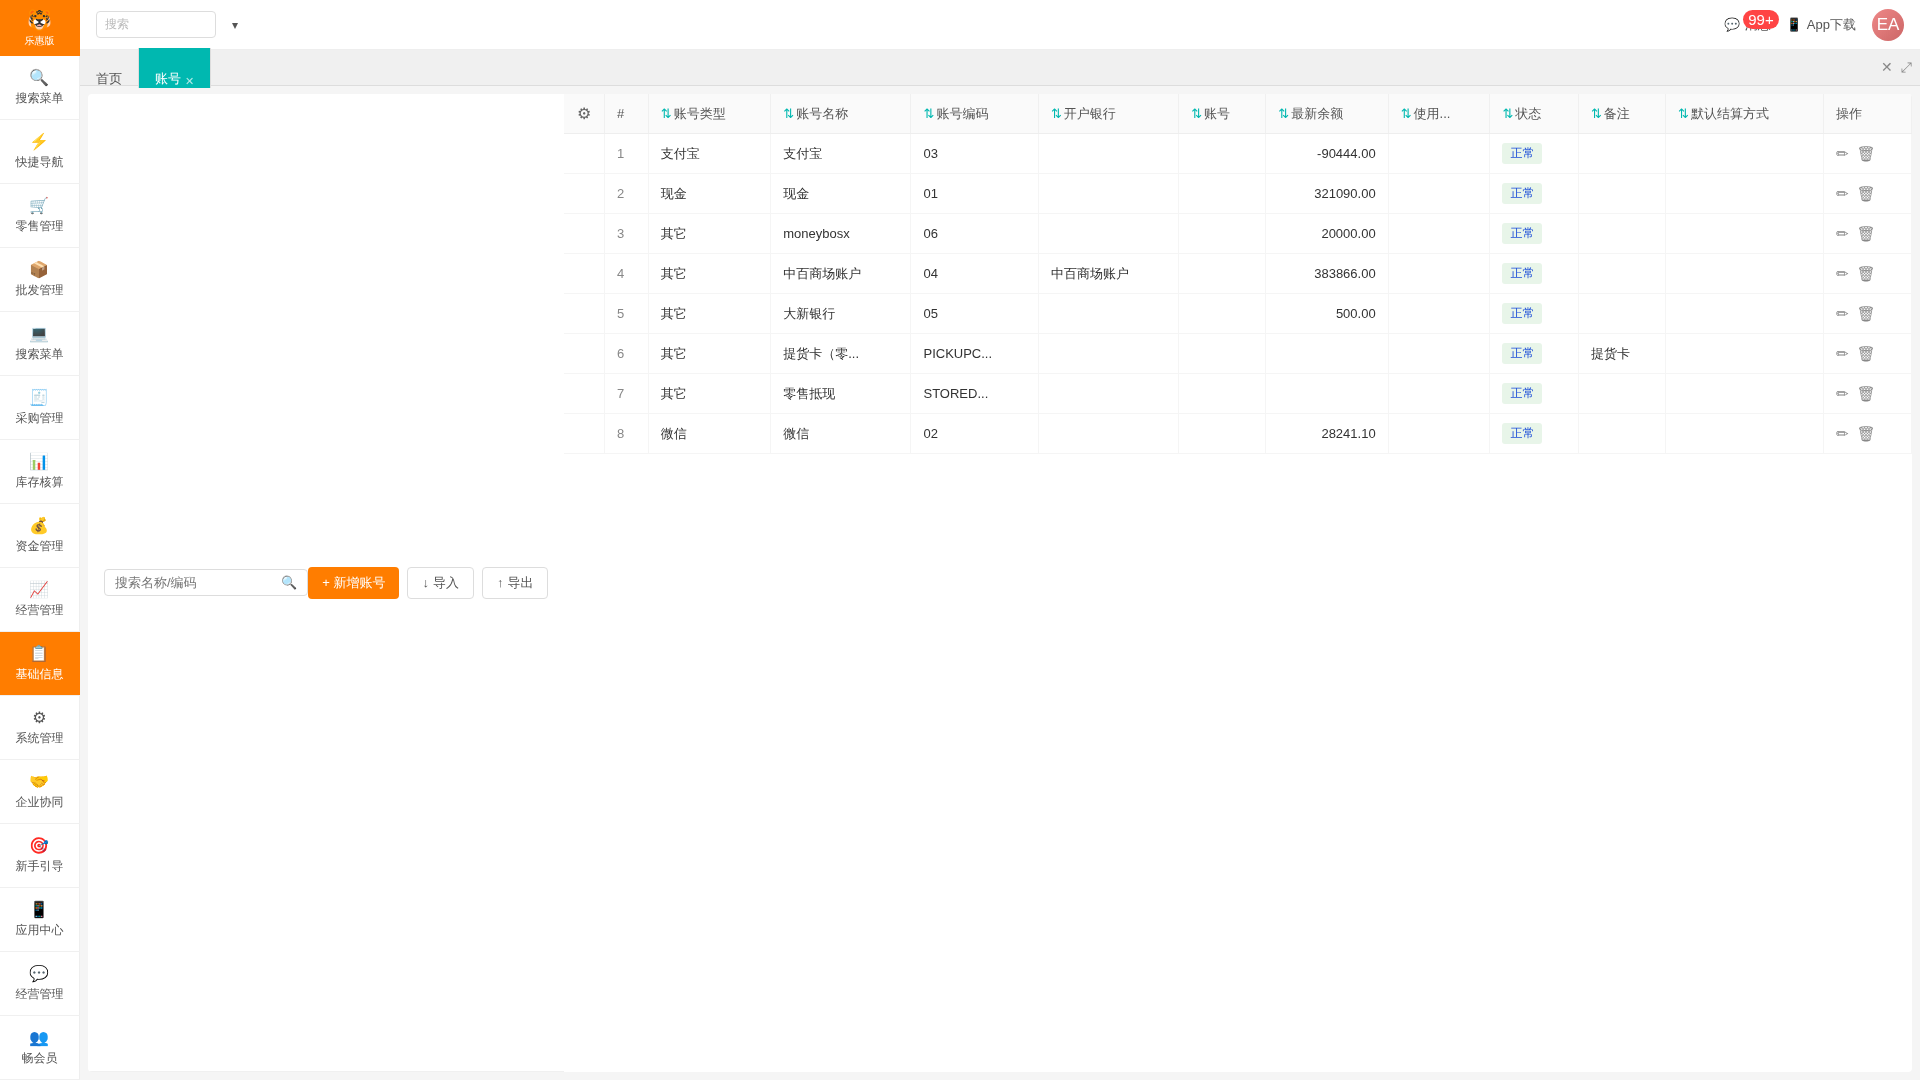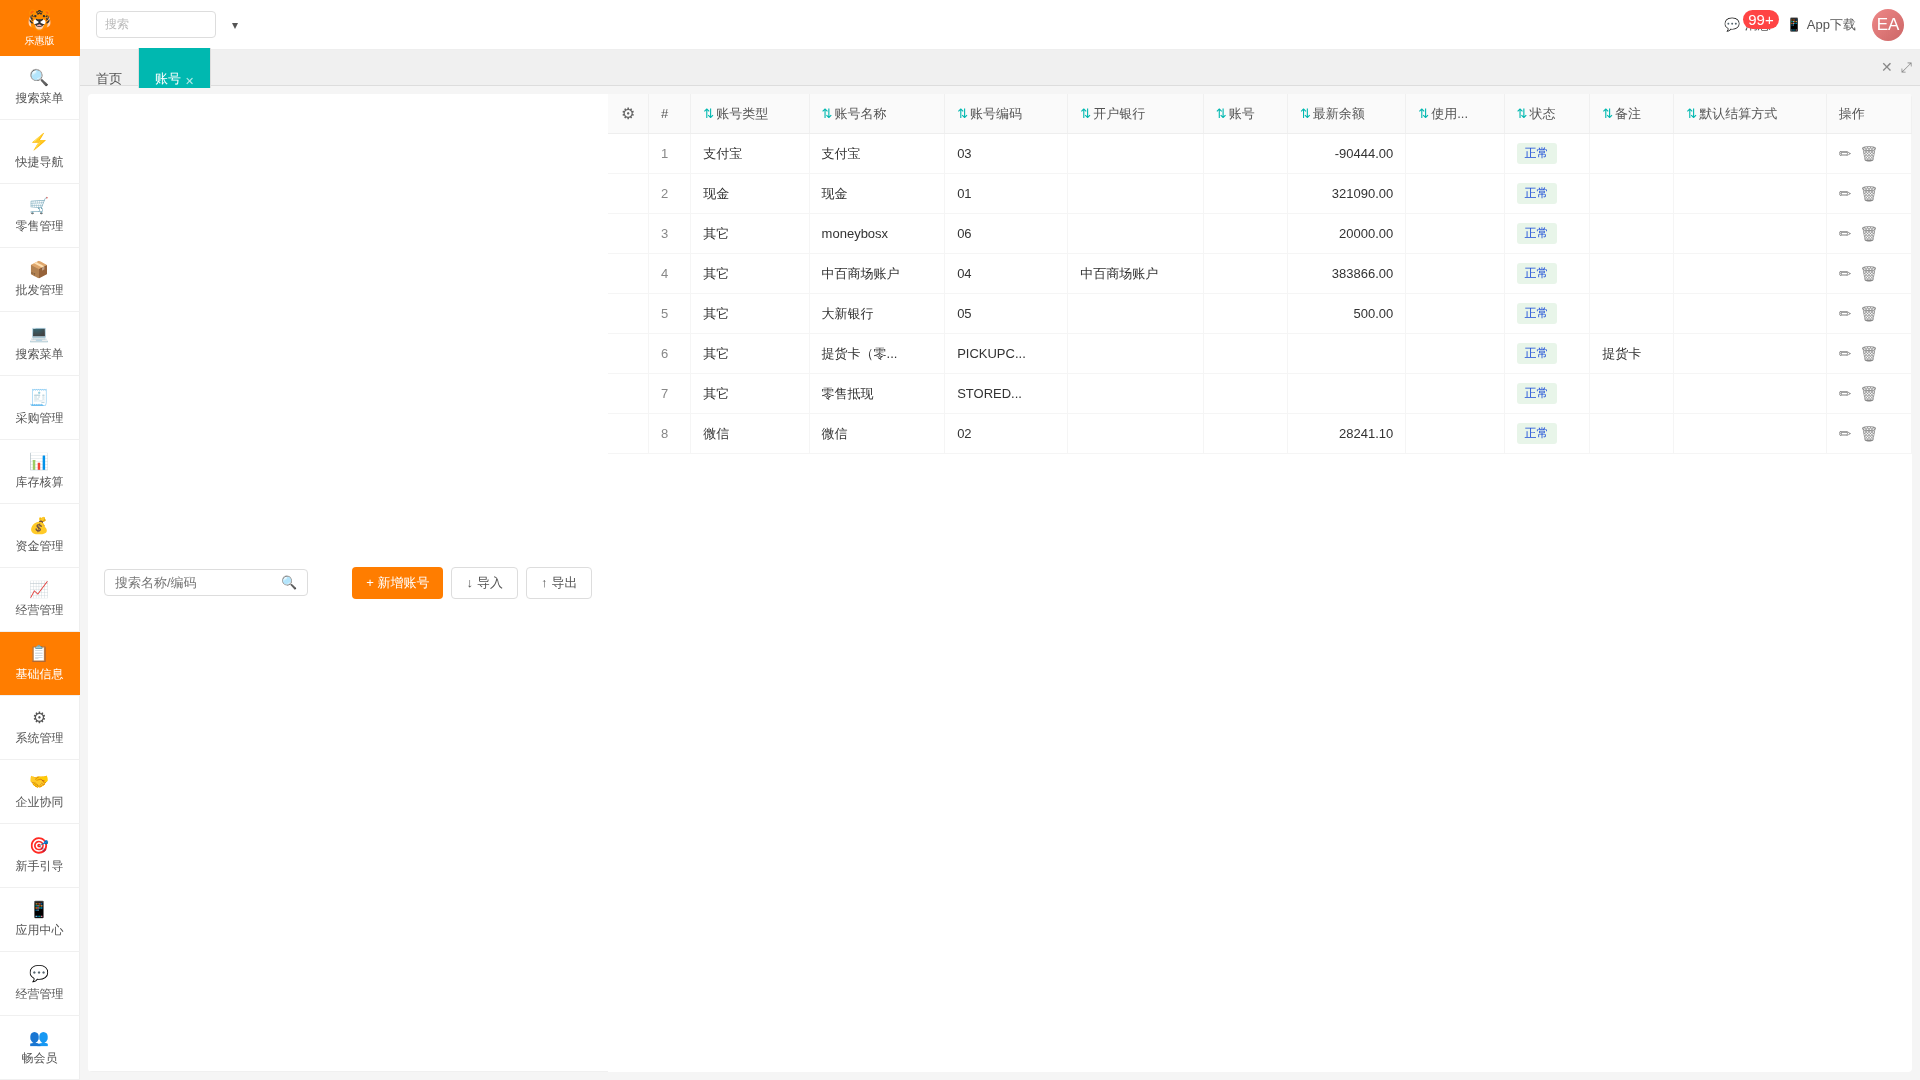--- a/index.html
+++ b/index.html
@@ -158,21 +158,21 @@
     }
     .toolbar-right { display: flex; gap: 8px; }
     .btn-primary {
       background: #ff7d00;
       color: white;
       border: none;
       border-radius: 4px;
       padding: 6px 14px;
       cursor: pointer;
       font-size: 13px;
-      display: flex; align-items: center; gap: 4px; margin-left: 44px;
+      display: flex; align-items: center; gap: 4px;
     }
     .btn-outline {
       background: white;
       color: #555;
       border: 1px solid #ddd;
       border-radius: 4px;
       padding: 6px 14px;
       cursor: pointer;
       font-size: 13px;
       display: flex; align-items: center; gap: 4px;

